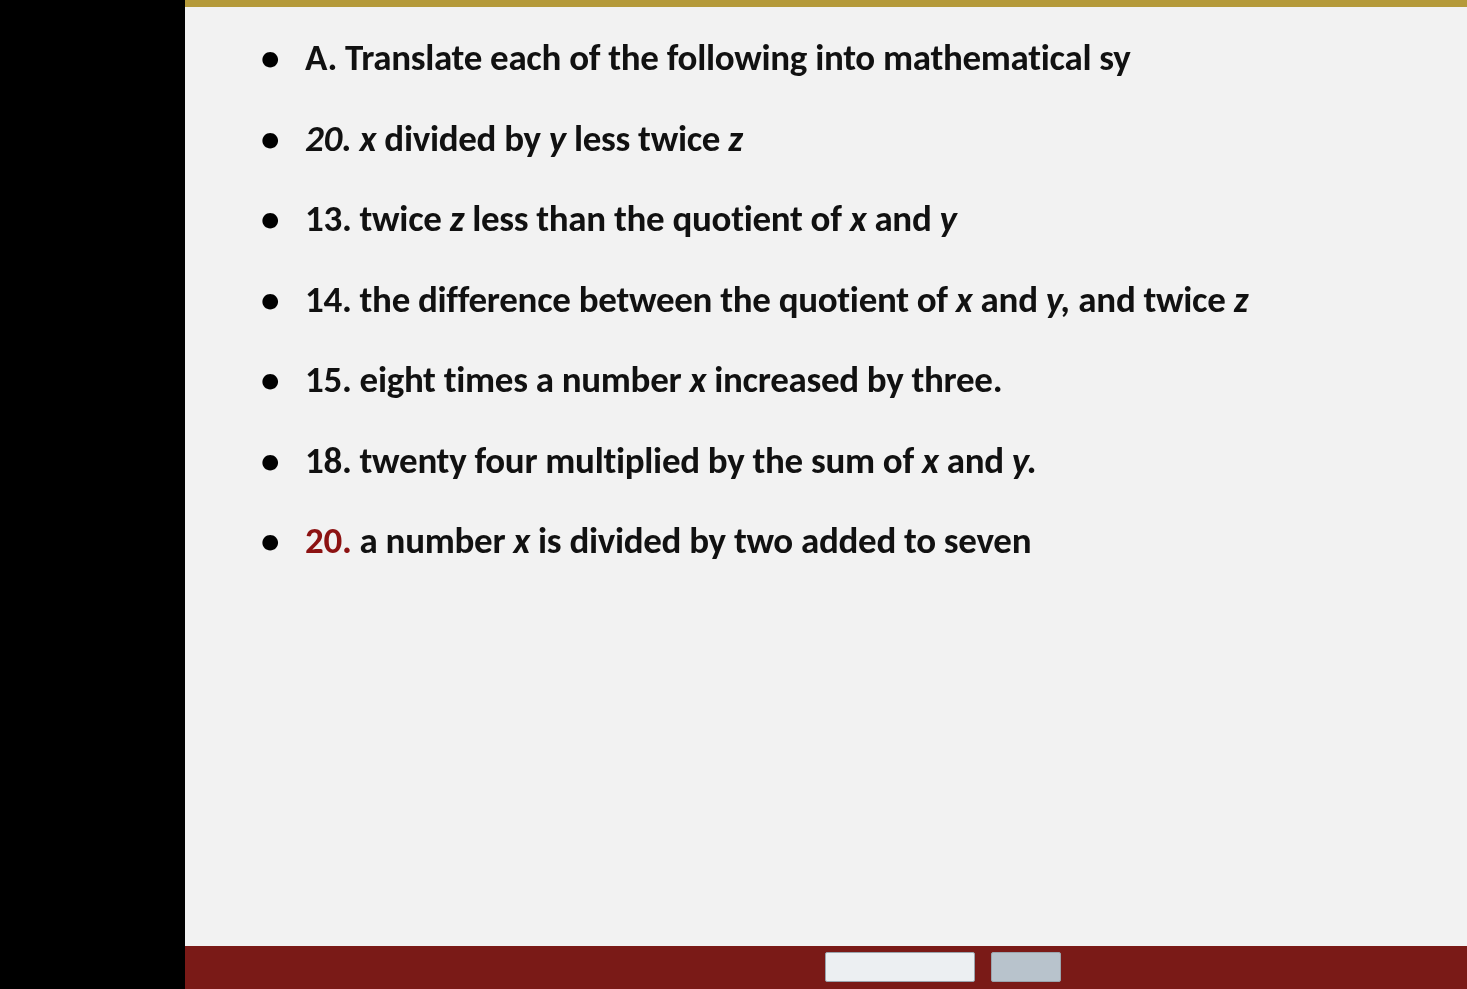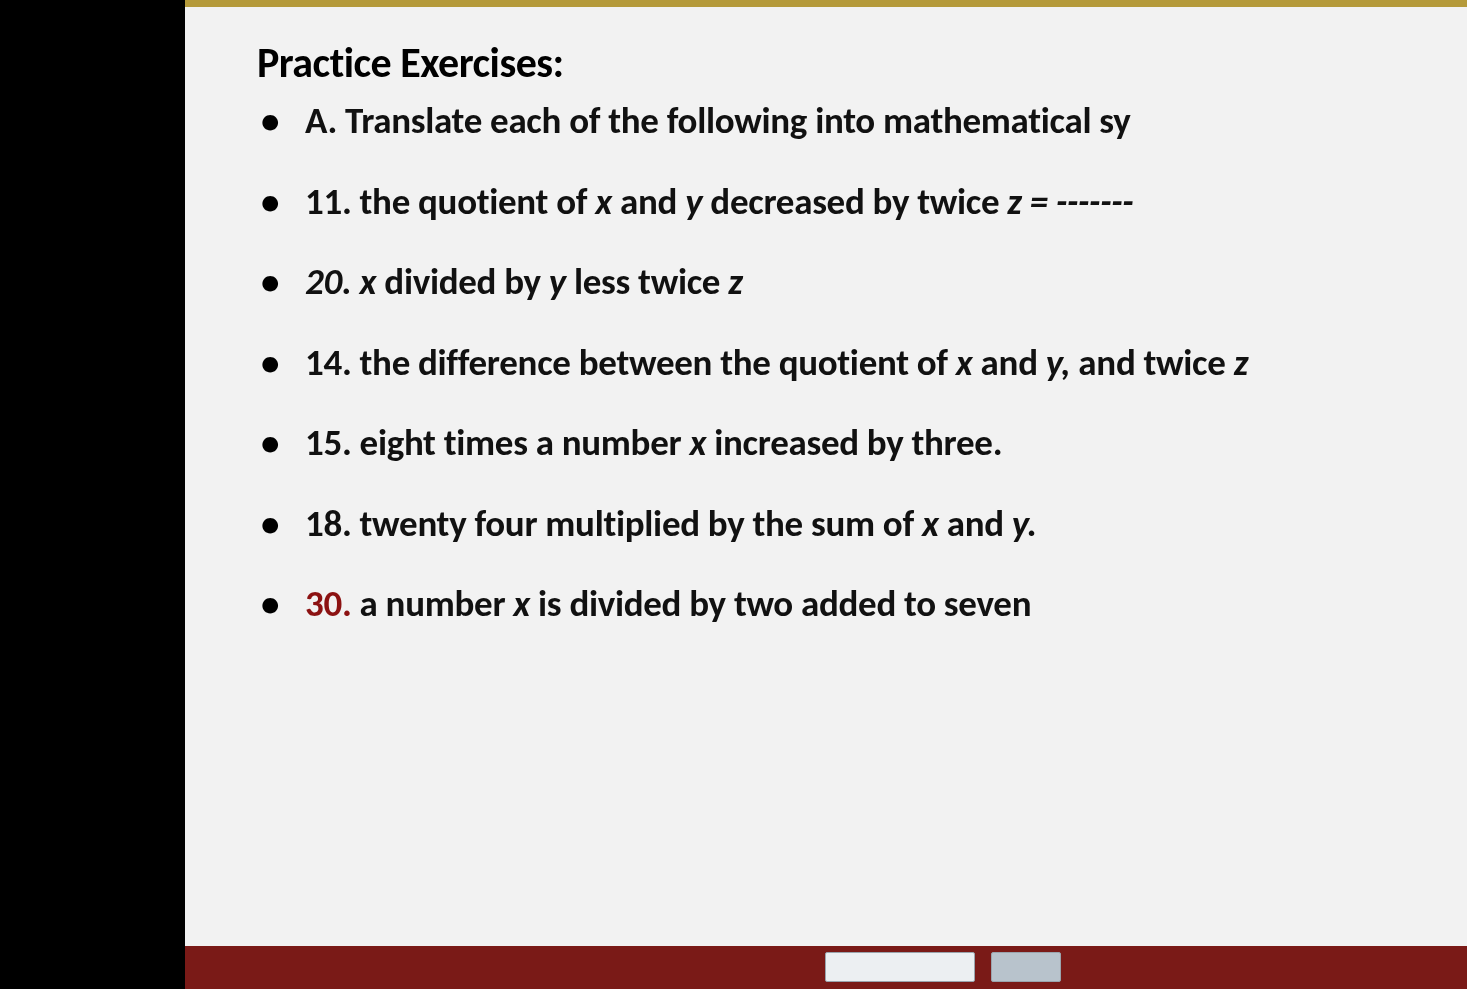--- a/index.html
+++ b/index.html
@@ -83,28 +83,27 @@
   .bottom-red .ctl1 { left: 640px; width: 150px; }
   .bottom-red .ctl2 { left: 806px; width: 70px; background:#b8c3cc; }
 </style>
 </head>
 <body>
 
 <div class="left-black"></div>
 
 <div class="slide-area">
   <div class="slide-content">
-    <div class="heading">Practice Exercises:</div>
     <ul class="bullets">
         <li>A. Translate each of the following into mathematical sy</li>
-        <li>11. the quotient of <span class="ital">x</span> and <span class="ital">y</span> decreased by twice <span class="ital">z = -------</span></li>
         <li><span class="ital">20. x</span> divided by <span class="ital">y</span> less twice <span class="ital">z</span></li>
+        <li>13. twice <span class="ital">z</span> less than the quotient of <span class="ital">x</span> and <span class="ital">y</span></li>
         <li class="wrap">14. the difference between the quotient of <span class="ital">x</span> and <span class="ital">y,</span> and twice <span class="ital">z</span></li>
         <li>15. eight times a number <span class="ital">x</span> increased by three.</li>
         <li>18. twenty four multiplied by the sum of <span class="ital">x</span> and <span class="ital">y.</span></li>
-        <li><span class="num20">30.</span> a number <span class="ital">x</span> is divided by two added to seven</li>
+        <li><span class="num20">20.</span> a number <span class="ital">x</span> is divided by two added to seven</li>
       </ul>
   </div>
   <div class="bottom-red">
     <div class="ctl ctl1"></div>
     <div class="ctl ctl2"></div>
   </div>
 </div>
 
 </body></html>

